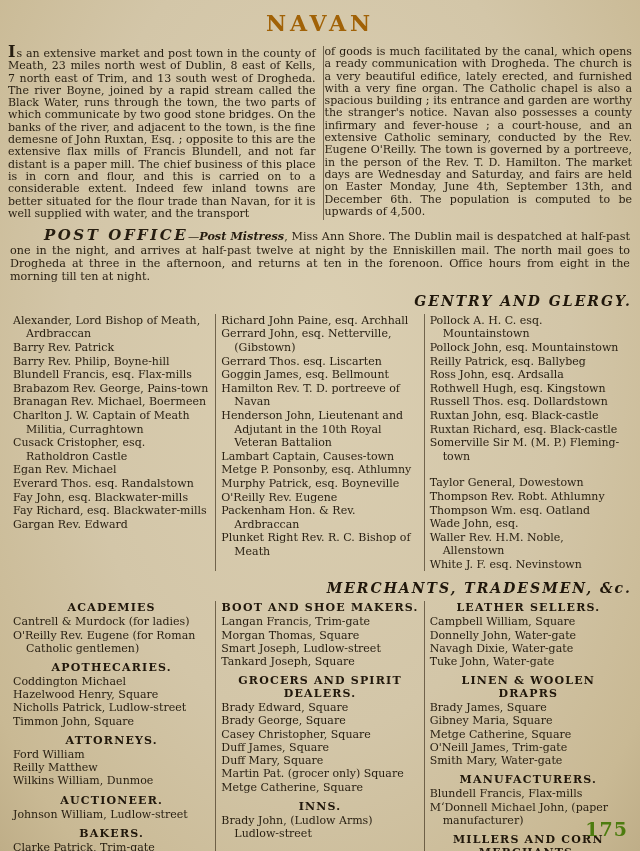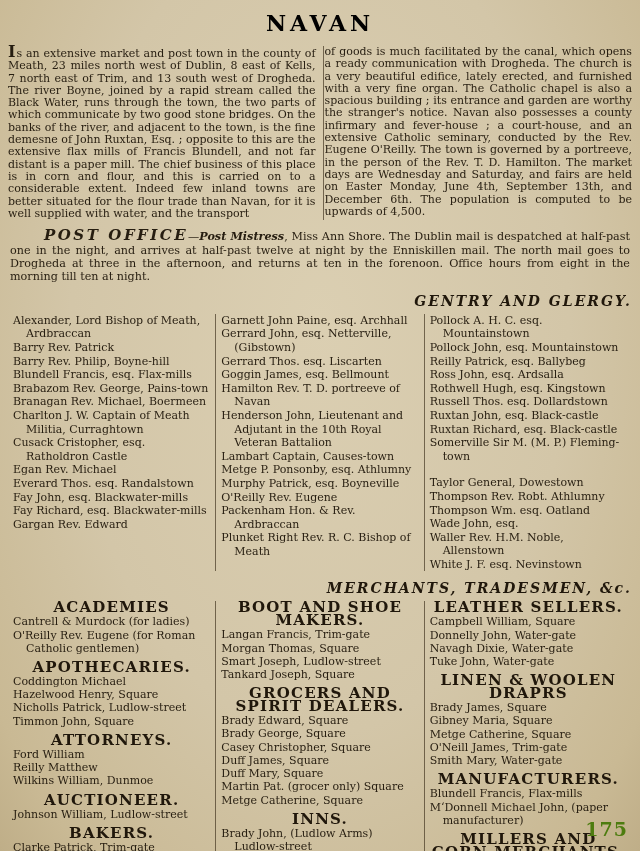--- a/index.html
+++ b/index.html
@@ -8,21 +8,21 @@
     font-family:"DejaVu Serif","Liberation Serif",serif;
     color:#261d10;
     background:radial-gradient(ellipse at 50% 38%, #dbcfb2 0%, #d3c6a8 55%, #c9b994 88%, #bfae88 100%);
     overflow:hidden;
     position:relative;
     -webkit-font-smoothing:antialiased;
   }
   .page{padding:6px 8px 0 8px;}
   .page-title{
     text-align:center;font-weight:bold;font-size:22px;letter-spacing:4px;
-    margin:4px 0 10px 0;color:#000000;
+    margin:4px 0 10px 0;color:#a16207;
   }
   
   .intro{display:flex;align-items:flex-start;}
   .intro-col{width:50%;font-size:11px;line-height:12.3px;text-align:justify;}
   .intro-col.left{padding-right:7px;border-right:1px solid rgba(58,44,24,.65);}
   .intro-col.right{padding-left:1px;}
   .dropcap{font-size:16px;font-weight:bold;letter-spacing:1px;}
   
   .post-office{margin:9px 2px 0 2px;font-size:11.2px;line-height:13.4px;text-align:justify;text-indent:34px;}
   .po-head{font-weight:bold;font-style:italic;font-size:15px;letter-spacing:2.5px;}
@@ -32,21 +32,21 @@
     text-align:right;font-weight:bold;font-style:italic;font-size:14px;
     letter-spacing:2px;margin:9px 0 5px 0;color:#20170b;
   }
   
   .cols{display:flex;align-items:stretch;}
   .col{width:33.33%;padding:0 5px;font-size:11px;line-height:13.6px;}
   .col + .col{border-left:1px solid rgba(58,44,24,.65);}
   .entry{padding-left:13px;text-indent:-13px;}
   .spacer{height:13px;}
   .cat-title{
-    text-align:center;font-weight:bold;font-size:15px;letter-spacing:1.2px;
+    text-align:center;font-weight:bold;font-size:11px;letter-spacing:1.2px;
     margin:6px 0 1px 0;color:#20170b;line-height:13px;
   }
   .cat-title:first-child{margin-top:0;}
   .merchants .col{line-height:13.2px;}
   .page-number{
     position:absolute;right:12px;bottom:11px;
     font-weight:bold;font-size:19px;letter-spacing:1px;color:#4d7c0f;
   }
 </style>
 </head>
@@ -75,21 +75,21 @@
         <div class="entry">Branagan Rev. Michael, Boermeen</div>
         <div class="entry">Charlton J. W. Captain of Meath Militia, Curraghtown</div>
         <div class="entry">Cusack Cristopher, esq. Ratholdron Castle</div>
         <div class="entry">Egan Rev. Michael</div>
         <div class="entry">Everard Thos. esq. Randalstown</div>
         <div class="entry">Fay John, esq. Blackwater-mills</div>
         <div class="entry">Fay Richard, esq. Blackwater-mills</div>
         <div class="entry">Gargan Rev. Edward</div>
       </div>
     <div class="col">
-        <div class="entry">Garnett John Paine, esq. Archhall</div>
+        <div class="entry">Richard John Paine, esq. Archhall</div>
         <div class="entry">Gerrard John, esq. Netterville, (Gibstown)</div>
         <div class="entry">Gerrard Thos. esq. Liscarten</div>
         <div class="entry">Goggin James, esq. Bellmount</div>
         <div class="entry">Hamilton Rev. T. D. portreeve of Navan</div>
         <div class="entry">Henderson John, Lieutenant and Adjutant in the 10th Royal Veteran Battalion</div>
         <div class="entry">Lambart Captain, Causes-town</div>
         <div class="entry">Metge P. Ponsonby, esq. Athlumny</div>
         <div class="entry">Murphy Patrick, esq. Boyneville</div>
         <div class="entry">O'Reilly Rev. Eugene</div>
         <div class="entry">Packenham Hon. &amp; Rev. Ardbraccan</div>

